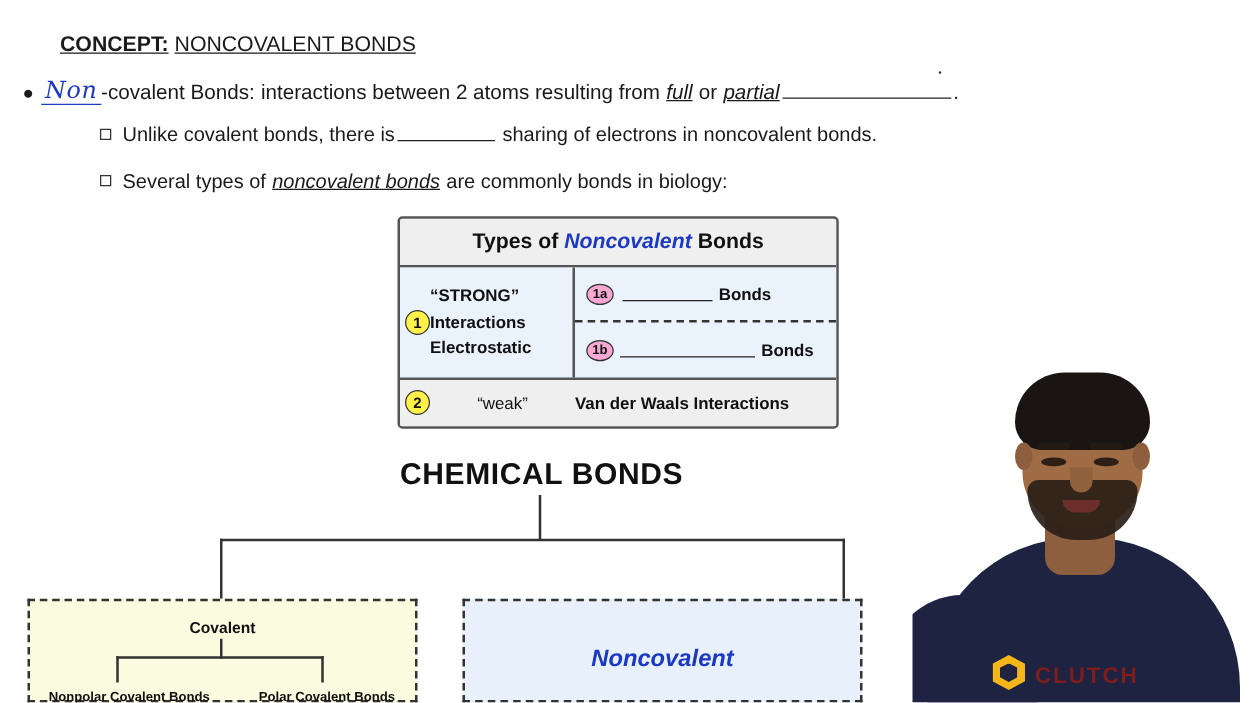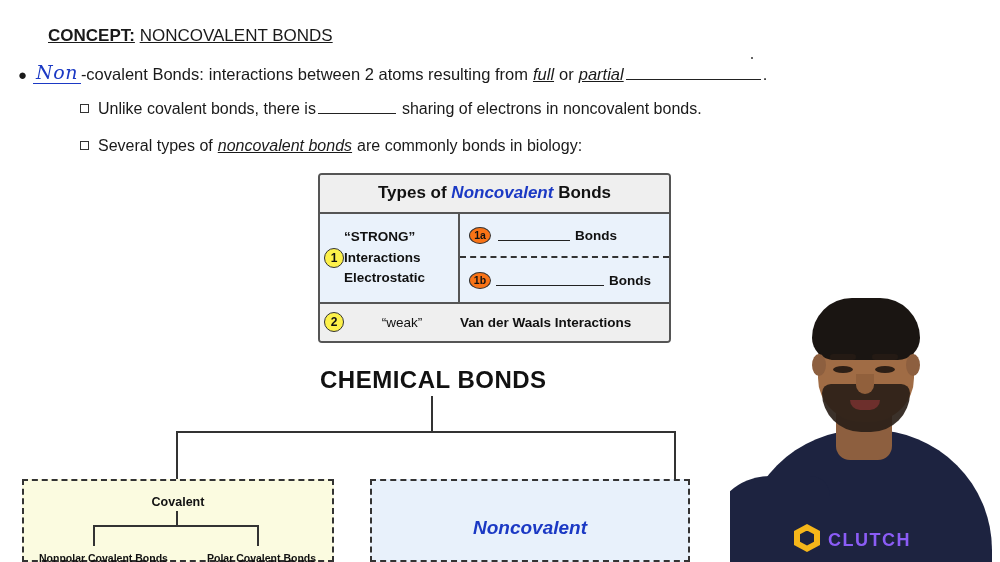--- a/index.html
+++ b/index.html
@@ -148,21 +148,21 @@
     font-weight: bold;
     color: #111;
     display: flex;
     align-items: center;
     justify-content: center;
     flex: 0 0 auto;
   }
   .circ-sm {
     width: 22px; height: 17px;
     border-radius: 50%;
-    background: #f97316;
+    background: #f9a8d4;
     border: 1.5px solid #333;
     font-size: 10.5px;
     font-weight: bold;
     color: #111;
     display: flex;
     align-items: center;
     justify-content: center;
     flex: 0 0 auto;
   }
   .strong-lines {
@@ -413,21 +413,21 @@
     background: #1d2340;
     clip-path: polygon(50% 0%, 100% 25%, 100% 75%, 50% 100%, 0% 75%, 0% 25%);
   }
   .p-logo-text {
     position: absolute;
     left: 98px;
     top: 250px;
     font-size: 18px;
     font-weight: bold;
     letter-spacing: 1.5px;
-    color: #8b5cf6;
+    color: #7f1d1d;
   }
 </style>
 </head>
 <body>
 
 <div class="concept-line">
   <span class="concept-label">CONCEPT:</span>
   <span class="concept-title">NONCOVALENT BONDS</span>
 </div>
 

